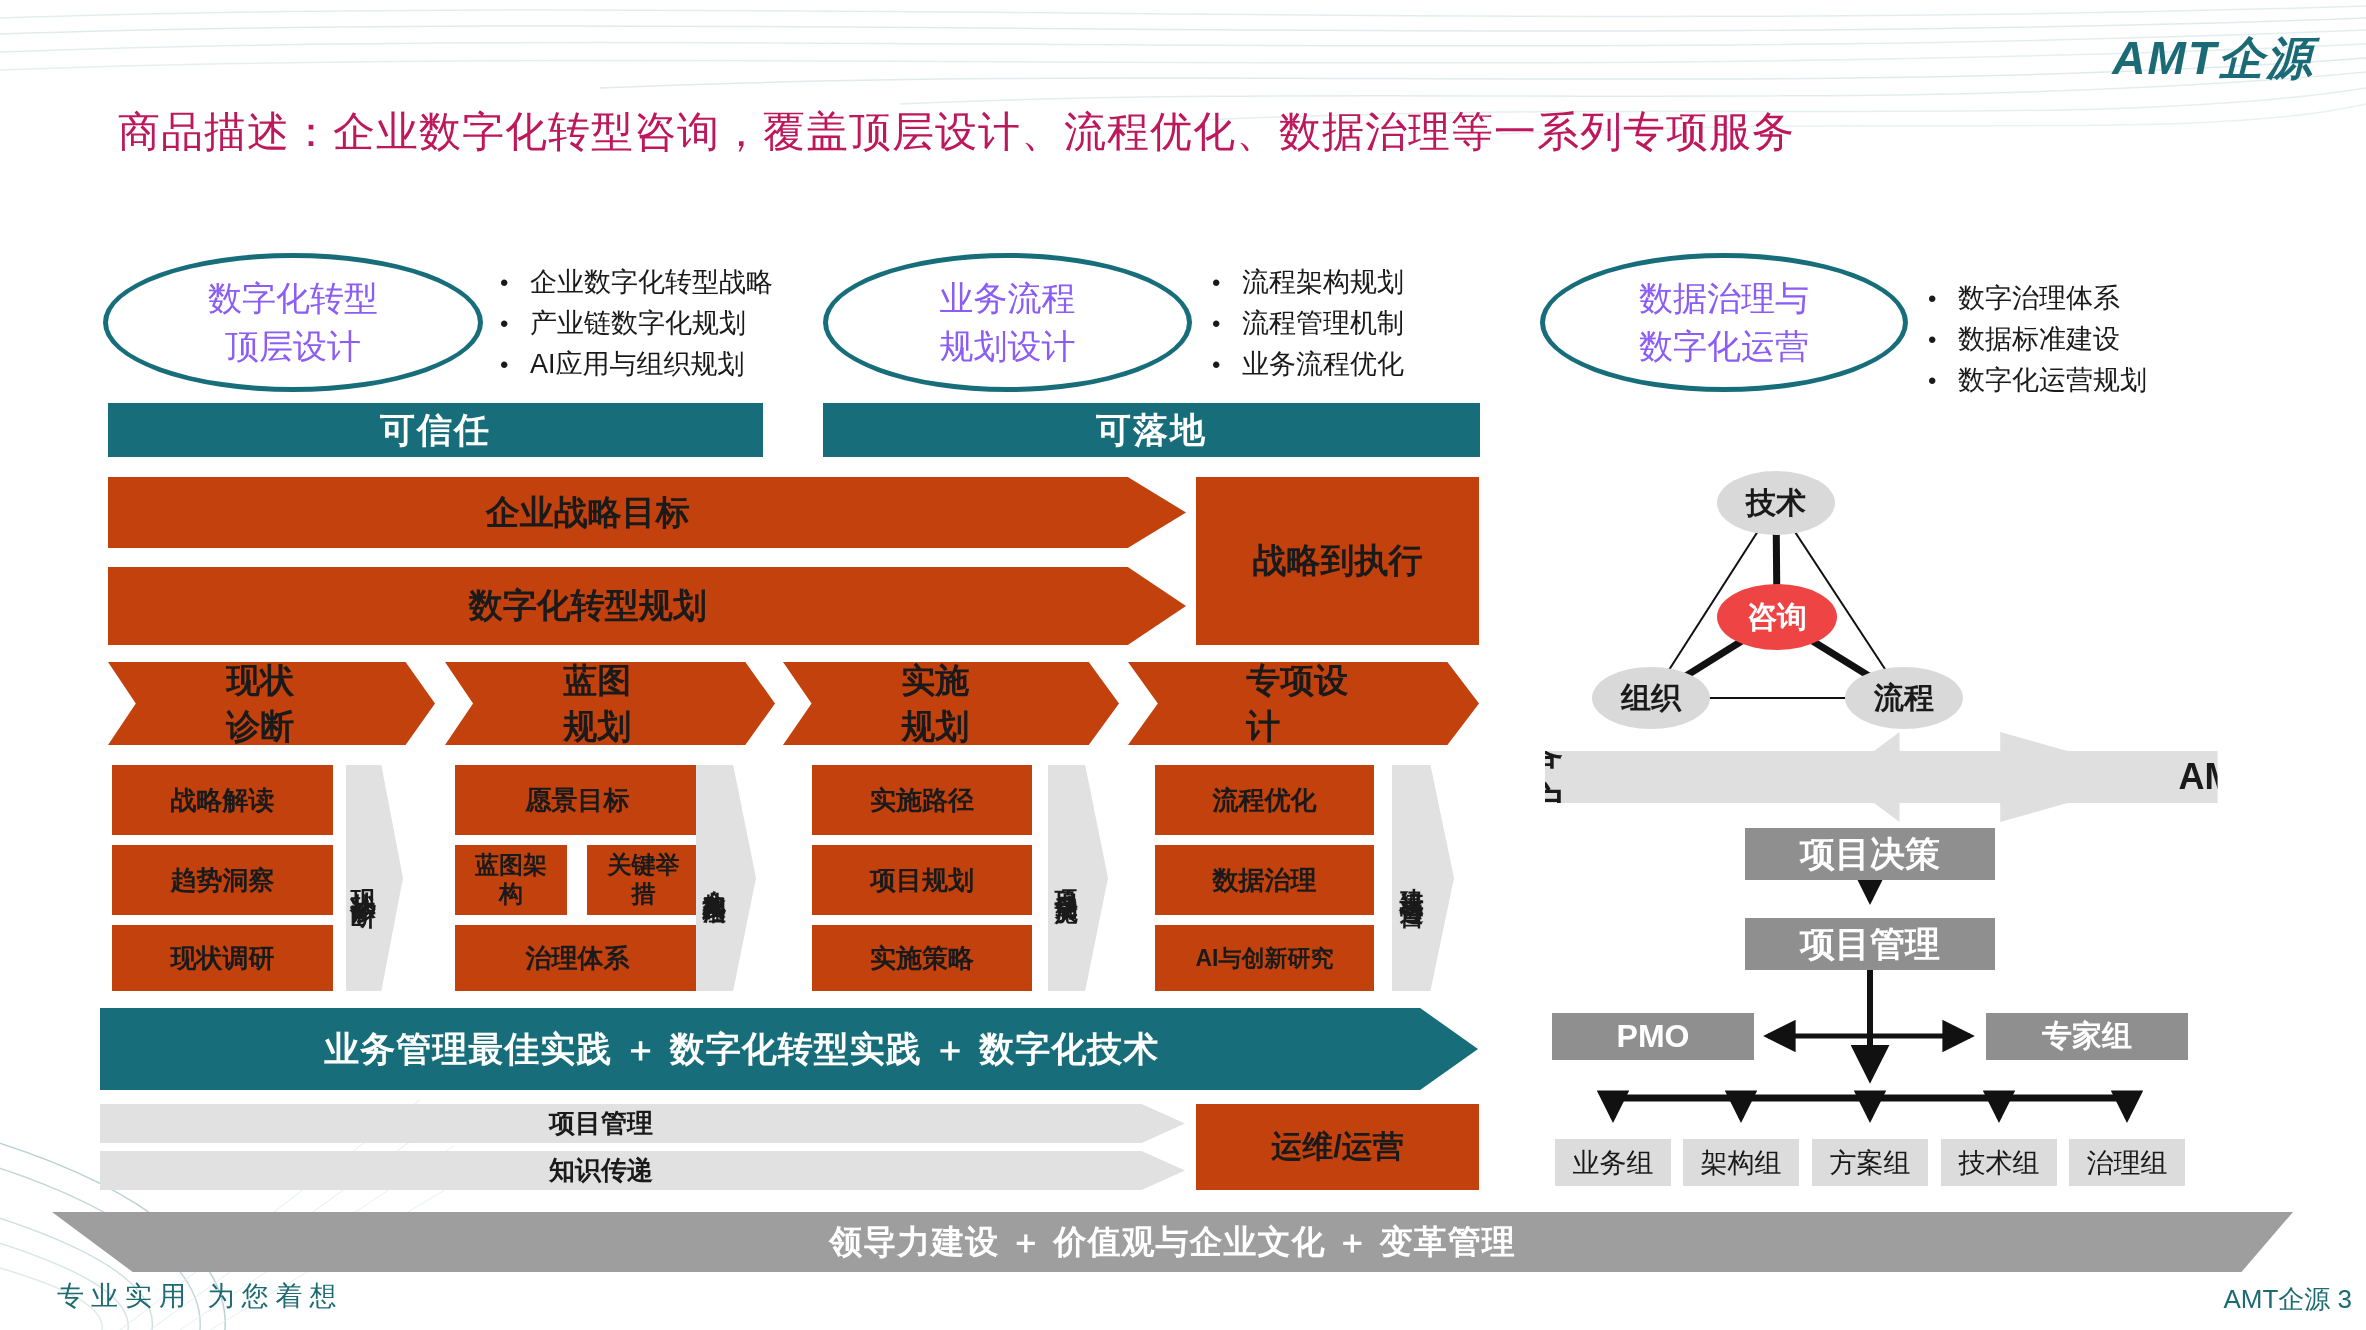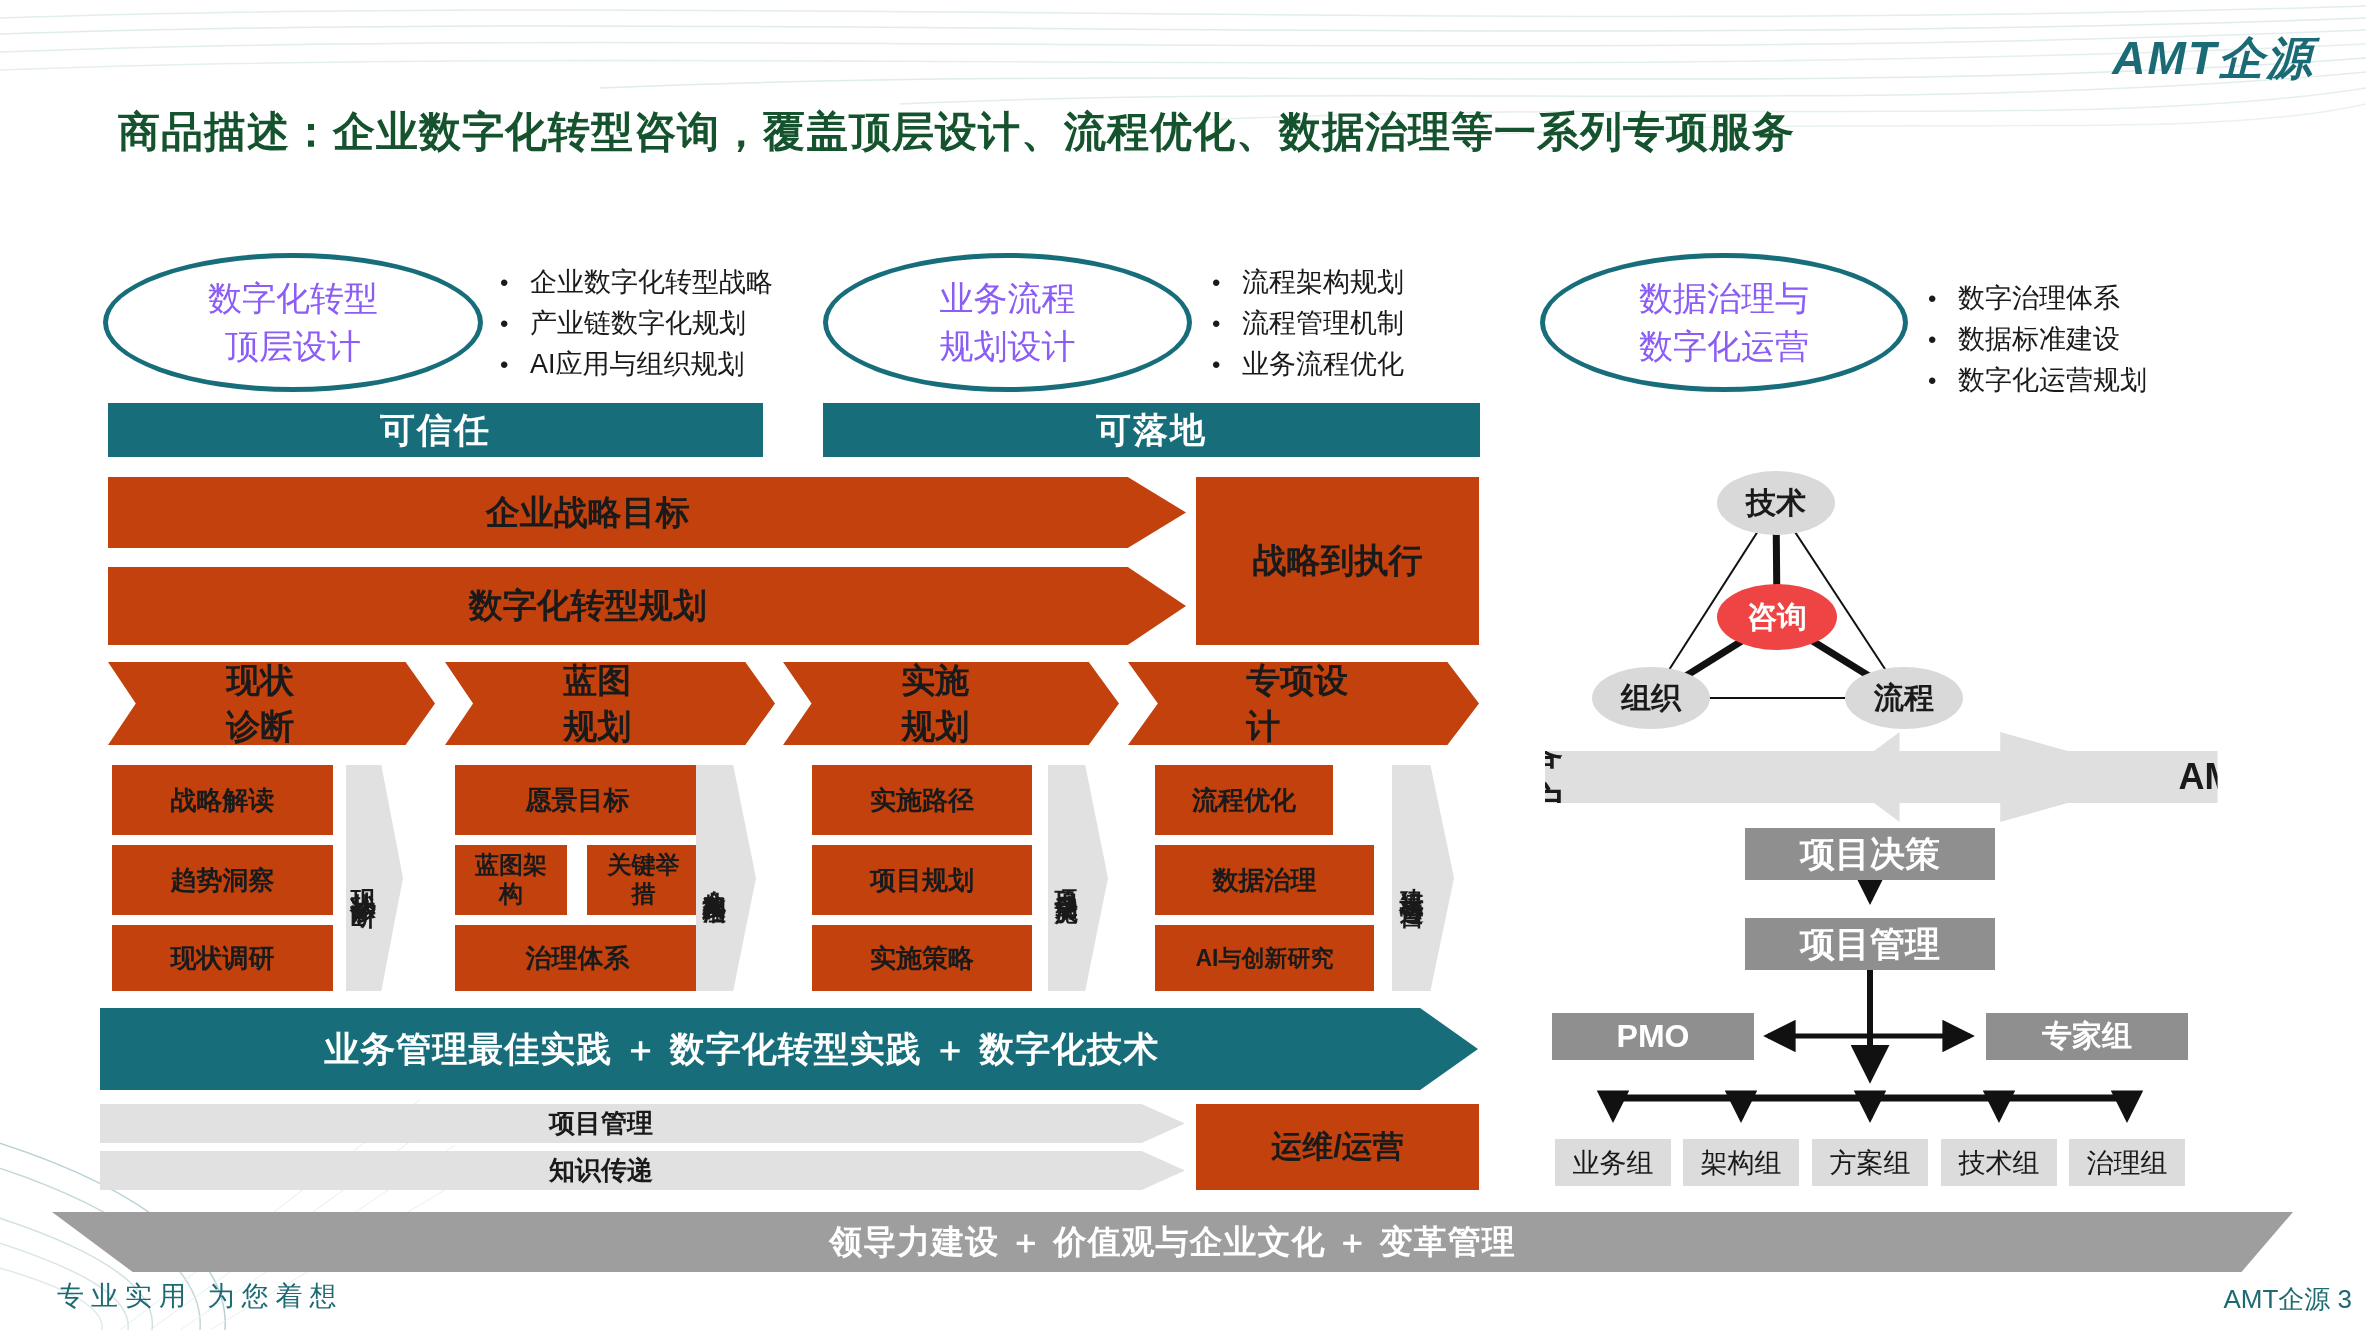--- a/index.html
+++ b/index.html
@@ -1,19 +1,19 @@
 <!DOCTYPE html>
 <html><head>
 <meta charset="utf-8">
 <style>
   html,body{margin:0;padding:0;background:#fff;}
   .slide{position:relative;width:2366px;height:1330px;background:#ffffff;overflow:hidden;
          font-family:"Liberation Sans","DejaVu Sans",sans-serif;color:#1a1a1a;}
   .abs{position:absolute;box-sizing:border-box;}
-  .title{font-size:42px;font-weight:bold;color:#14532d;letter-spacing:1px;white-space:nowrap;}
+  .title{font-size:42px;font-weight:normal;color:#be185d;letter-spacing:1px;white-space:nowrap;}
   .logo{font-size:46px;font-weight:bold;font-style:italic;color:#1a6b76;letter-spacing:2px;}
   .oval{border:5px solid #176E7A;border-radius:50%;background:#fff;display:flex;flex-direction:column;
         align-items:center;justify-content:center;font-size:34px;line-height:1.4;color:#8b5cf6;font-weight:500;}
   .bullets{list-style:none;margin:0;padding:0;font-size:27px;line-height:41px;font-weight:500;color:#1a1a1a;white-space:nowrap;}
   .bullets li::before{content:"•";display:inline-block;width:30px;font-size:24px;color:#1a1a1a;}
   .banner{background:#176E7A;color:#fff;display:flex;align-items:center;justify-content:center;
           font-size:35px;font-weight:bold;letter-spacing:2px;}
   .gbox{background:#c2410c;display:flex;align-items:center;justify-content:center;font-weight:bold;color:#1a1a1a;}
   .arrow-r{clip-path:polygon(0 0,94.6% 0,100% 50%,94.6% 100%,0 100%);padding-right:5%;}
   .chev{clip-path:polygon(0 0,91% 0,100% 50%,91% 100%,0 100%,8.5% 50%);padding-left:5%;padding-right:5%;}
@@ -122,21 +122,21 @@
     <span class="vtext" style="font-size:23px;letter-spacing:2px;">企业架构及治理</span>
   </div>
 
   <div class="abs gbox" style="left:812px;top:765px;width:220px;height:70px;font-size:26px;">实施路径</div>
   <div class="abs gbox" style="left:812px;top:845px;width:220px;height:70px;font-size:26px;">项目规划</div>
   <div class="abs gbox" style="left:812px;top:925px;width:220px;height:66px;font-size:26px;">实施策略</div>
   <div class="abs varrow" style="left:1048px;top:765px;width:60px;height:226px;clip-path:polygon(0 0,62% 0,100% 50%,62% 100%,0 100%);">
     <span class="vtext" style="font-size:23px;letter-spacing:2px;">项目启动实施</span>
   </div>
 
-  <div class="abs gbox" style="left:1155px;top:765px;width:178px;height:70px;font-size:26px;">流程优化</div>
+  <div class="abs gbox" style="left:1155px;top:765px;width:219px;height:70px;font-size:26px;">流程优化</div>
   <div class="abs gbox" style="left:1155px;top:845px;width:219px;height:70px;font-size:26px;">数据治理</div>
   <div class="abs gbox" style="left:1155px;top:925px;width:219px;height:66px;font-size:23px;">AI与创新研究</div>
   <div class="abs varrow" style="left:1392px;top:765px;width:62px;height:226px;clip-path:polygon(0 0,62% 0,100% 50%,62% 100%,0 100%);">
     <span class="vtext" style="font-size:24px;">建设与运营</span>
   </div>
 
   <div class="abs tealArrow" style="left:100px;top:1008px;width:1378px;height:82px;">业务管理最佳实践 ＋ 数字化转型实践 ＋ 数字化技术</div>
 
   <div class="abs thinrow" style="left:100px;top:1104px;width:1085px;height:39px;">项目管理</div>
   <div class="abs thinrow" style="left:100px;top:1151px;width:1085px;height:39px;">知识传递</div>

